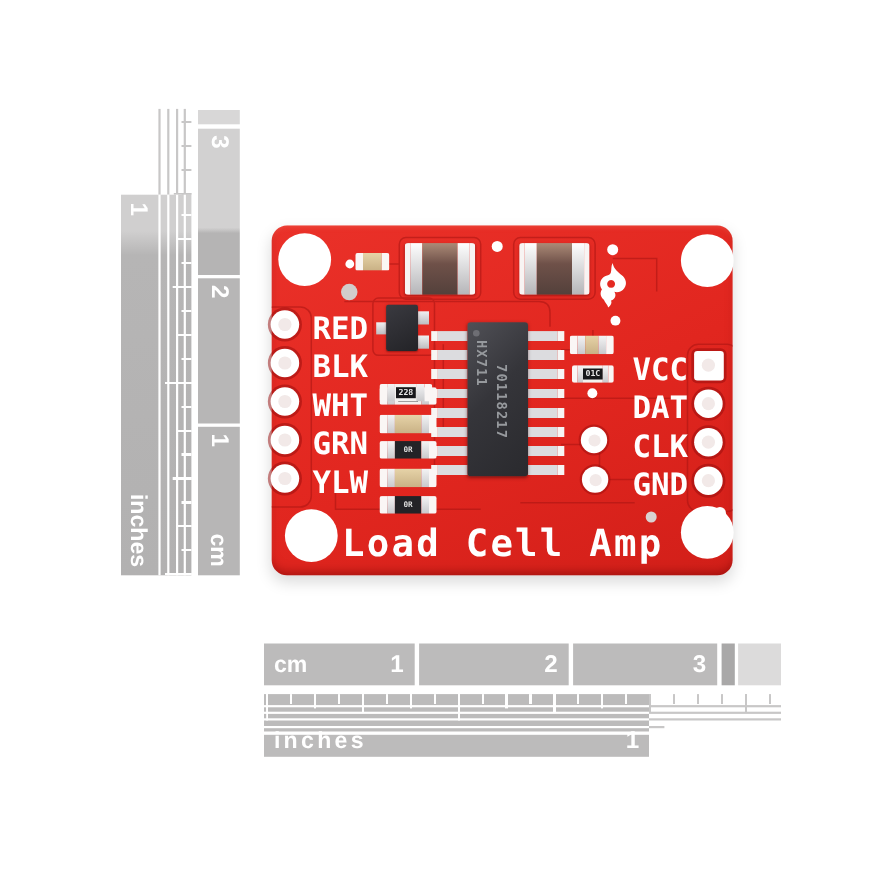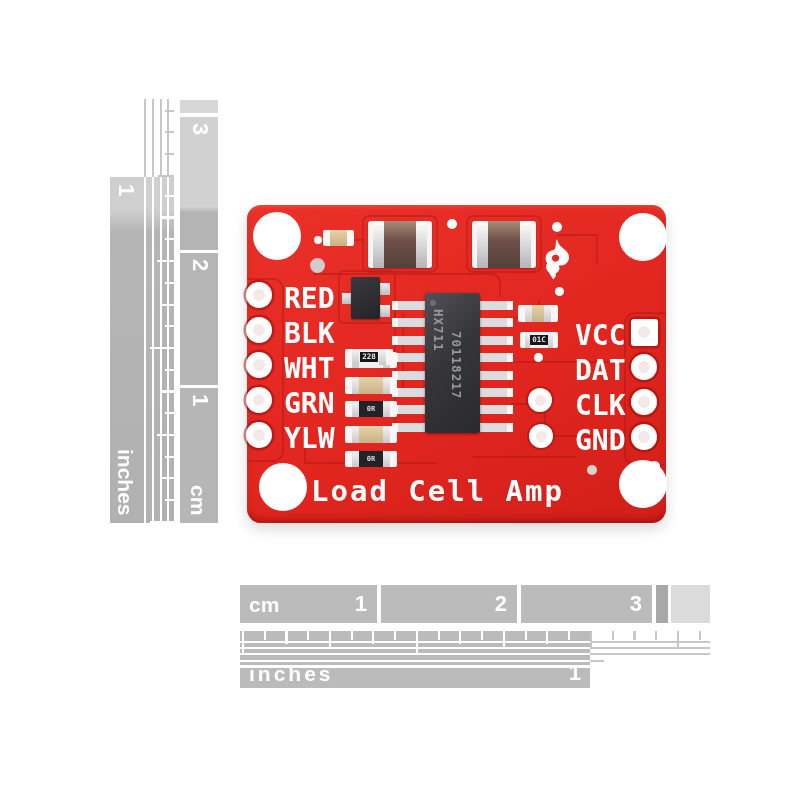--- a/index.html
+++ b/index.html
@@ -334,16 +334,16 @@
     <div class="smd" style="left:273px;top:127px;width:38px;height:16px;">
       <div class="pd"></div>
         <div class="cap"></div>
       <div class="bd white">
           <span class="codebox">01C</span>
         </div>
       <div class="cap"></div>
         <div class="pd"></div>
     </div>
 
-    <span class="silk" style="left:64px;top:272px;font-size:29px;letter-spacing:2px;">Load Cell Amp</span>
+    <span class="silk" style="left:64px;top:272px;font-size:34px;letter-spacing:2px;">Load Cell Amp</span>
   </div>
 
 </div>
 
 </body></html>

